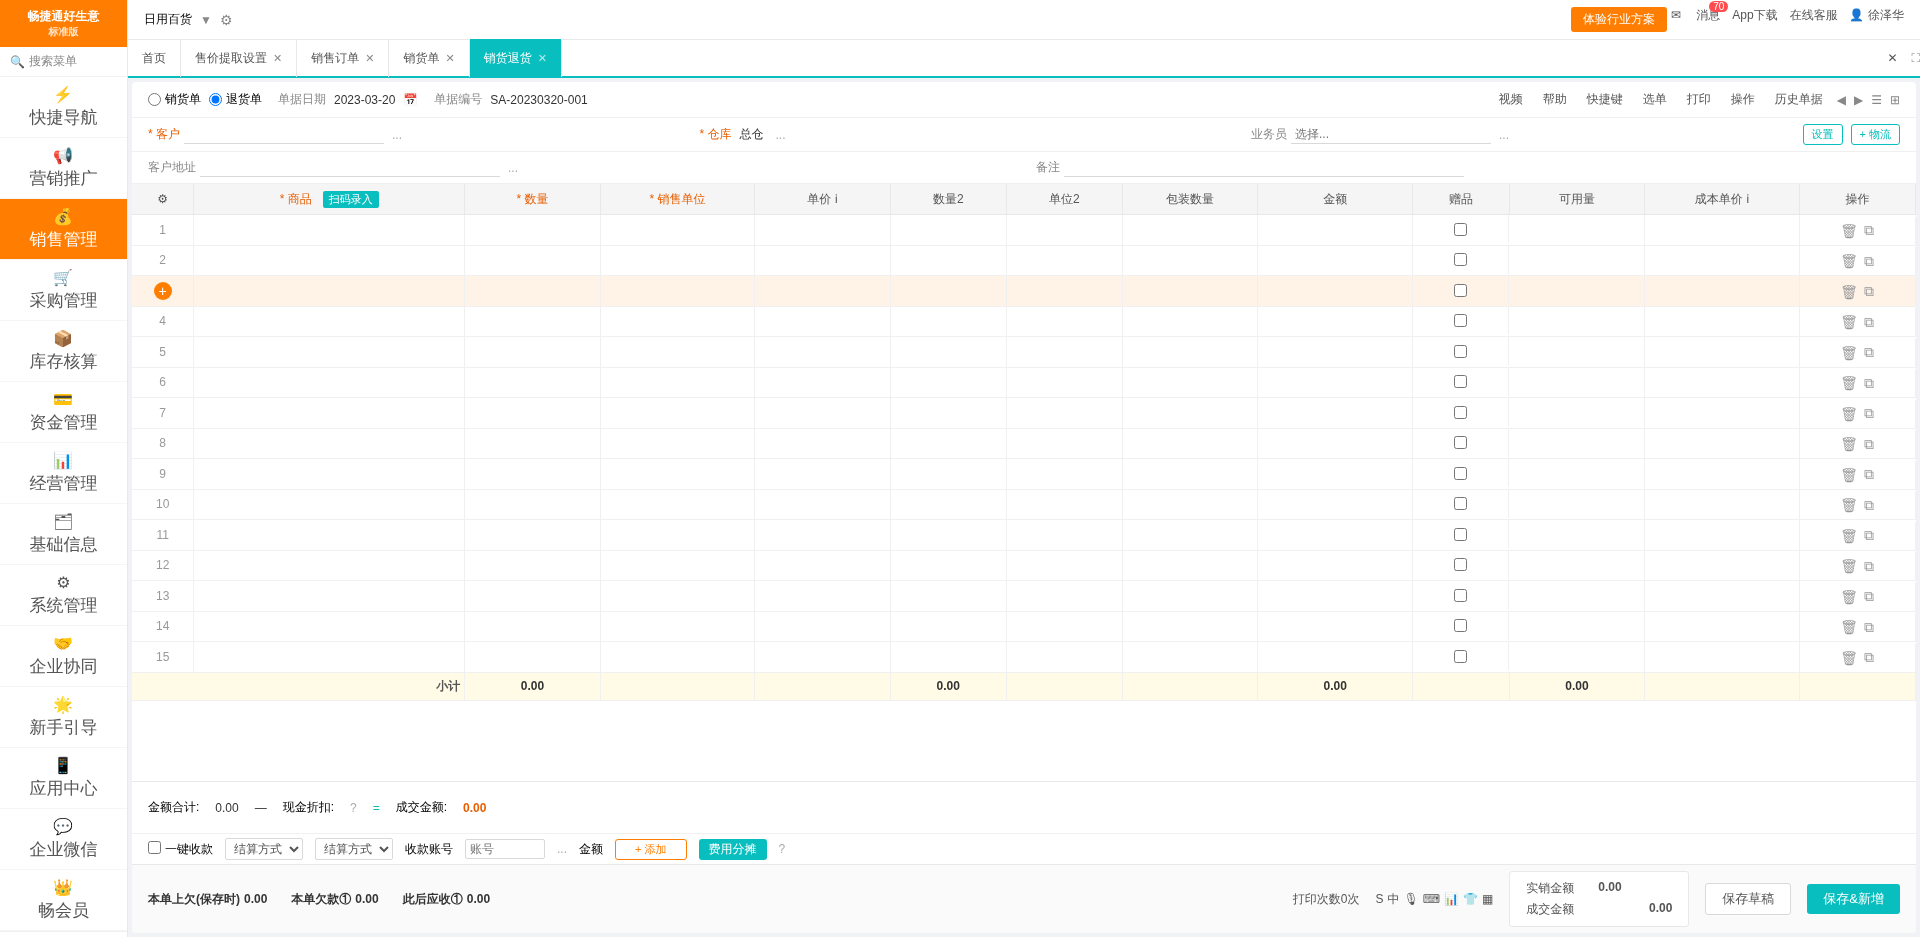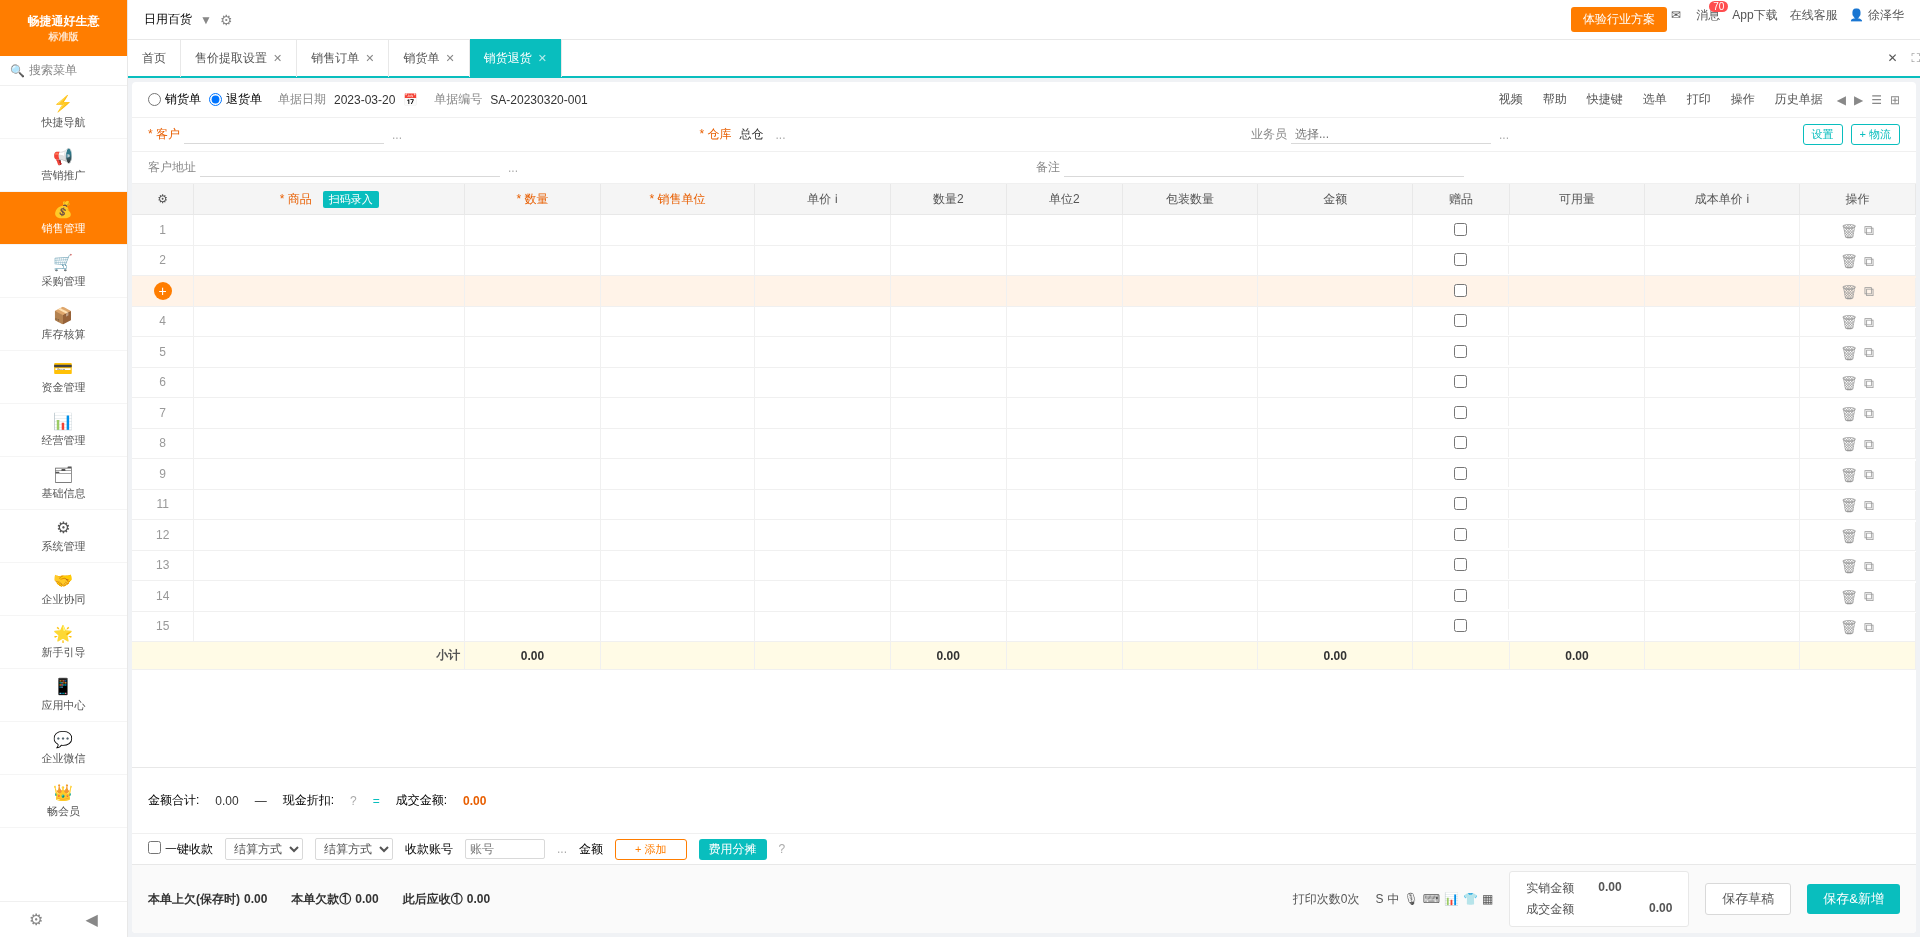--- a/index.html
+++ b/index.html
@@ -41,21 +41,21 @@
       flex-direction: column;
       align-items: center;
       padding: 8px 4px;
       cursor: pointer;
       color: #555;
       border-bottom: 1px solid #f5f5f5;
       transition: background 0.2s;
     }
     .sidebar-menu-item.active { background: #ff7d00; color: #fff; }
     .sidebar-menu-item .icon { font-size: 16px; margin-bottom: 2px; }
-    .sidebar-menu-item .label { font-size: 11px; }
+    .sidebar-menu-item .label { font-size: 17px; }
     .sidebar-bottom {
       margin-top: auto;
       display: flex;
       align-items: center;
       justify-content: space-around;
       padding: 8px;
       border-top: 1px solid #f0f0f0;
     }
 
     
@@ -226,21 +226,21 @@
       font-size: 12px;
       height: 28px;
     }
     tbody td.row-num { color: #999; width: 32px; }
     .checkbox-cell { display: flex; align-items: center; justify-content: center; }
     input[type="checkbox"] { cursor: pointer; }
     .action-cell { display: flex; align-items: center; justify-content: center; gap: 6px; }
     .action-icon { color: #999; cursor: pointer; font-size: 14px; }
 
     .bottom-form {
-      padding: 24px 16px;
+      padding: 17px 16px;
       border-top: 1px solid #e8e8e8;
       display: flex;
       align-items: center;
       gap: 16px;
       background: #fff;
     }
     .amount-display { color: #e85e00; font-weight: bold; }
 
     .payment-row {
       padding: 4px 16px;
@@ -755,20 +755,40 @@
               </td>
               <td></td>
               <td></td>
               <td class="action-cell">
                 <span class="action-icon">🗑</span>
                 <span class="action-icon">⧉</span>
               </td>
             </tr>
             <tr>
               <td class="row-num">9</td>
+              <td></td>
+              <td></td>
+              <td></td>
+              <td></td>
+              <td></td>
+              <td></td>
+              <td></td>
+              <td></td>
+              <td class="checkbox-cell">
+                <input type="checkbox" style="">
+              </td>
+              <td></td>
+              <td></td>
+              <td class="action-cell">
+                <span class="action-icon">🗑</span>
+                <span class="action-icon">⧉</span>
+              </td>
+            </tr>
+            <tr>
+              <td class="row-num">10</td>
               <td></td>
               <td></td>
               <td></td>
               <td></td>
               <td></td>
               <td></td>
               <td></td>
               <td></td>
               <td class="checkbox-cell">
                 <input type="checkbox" style="">

